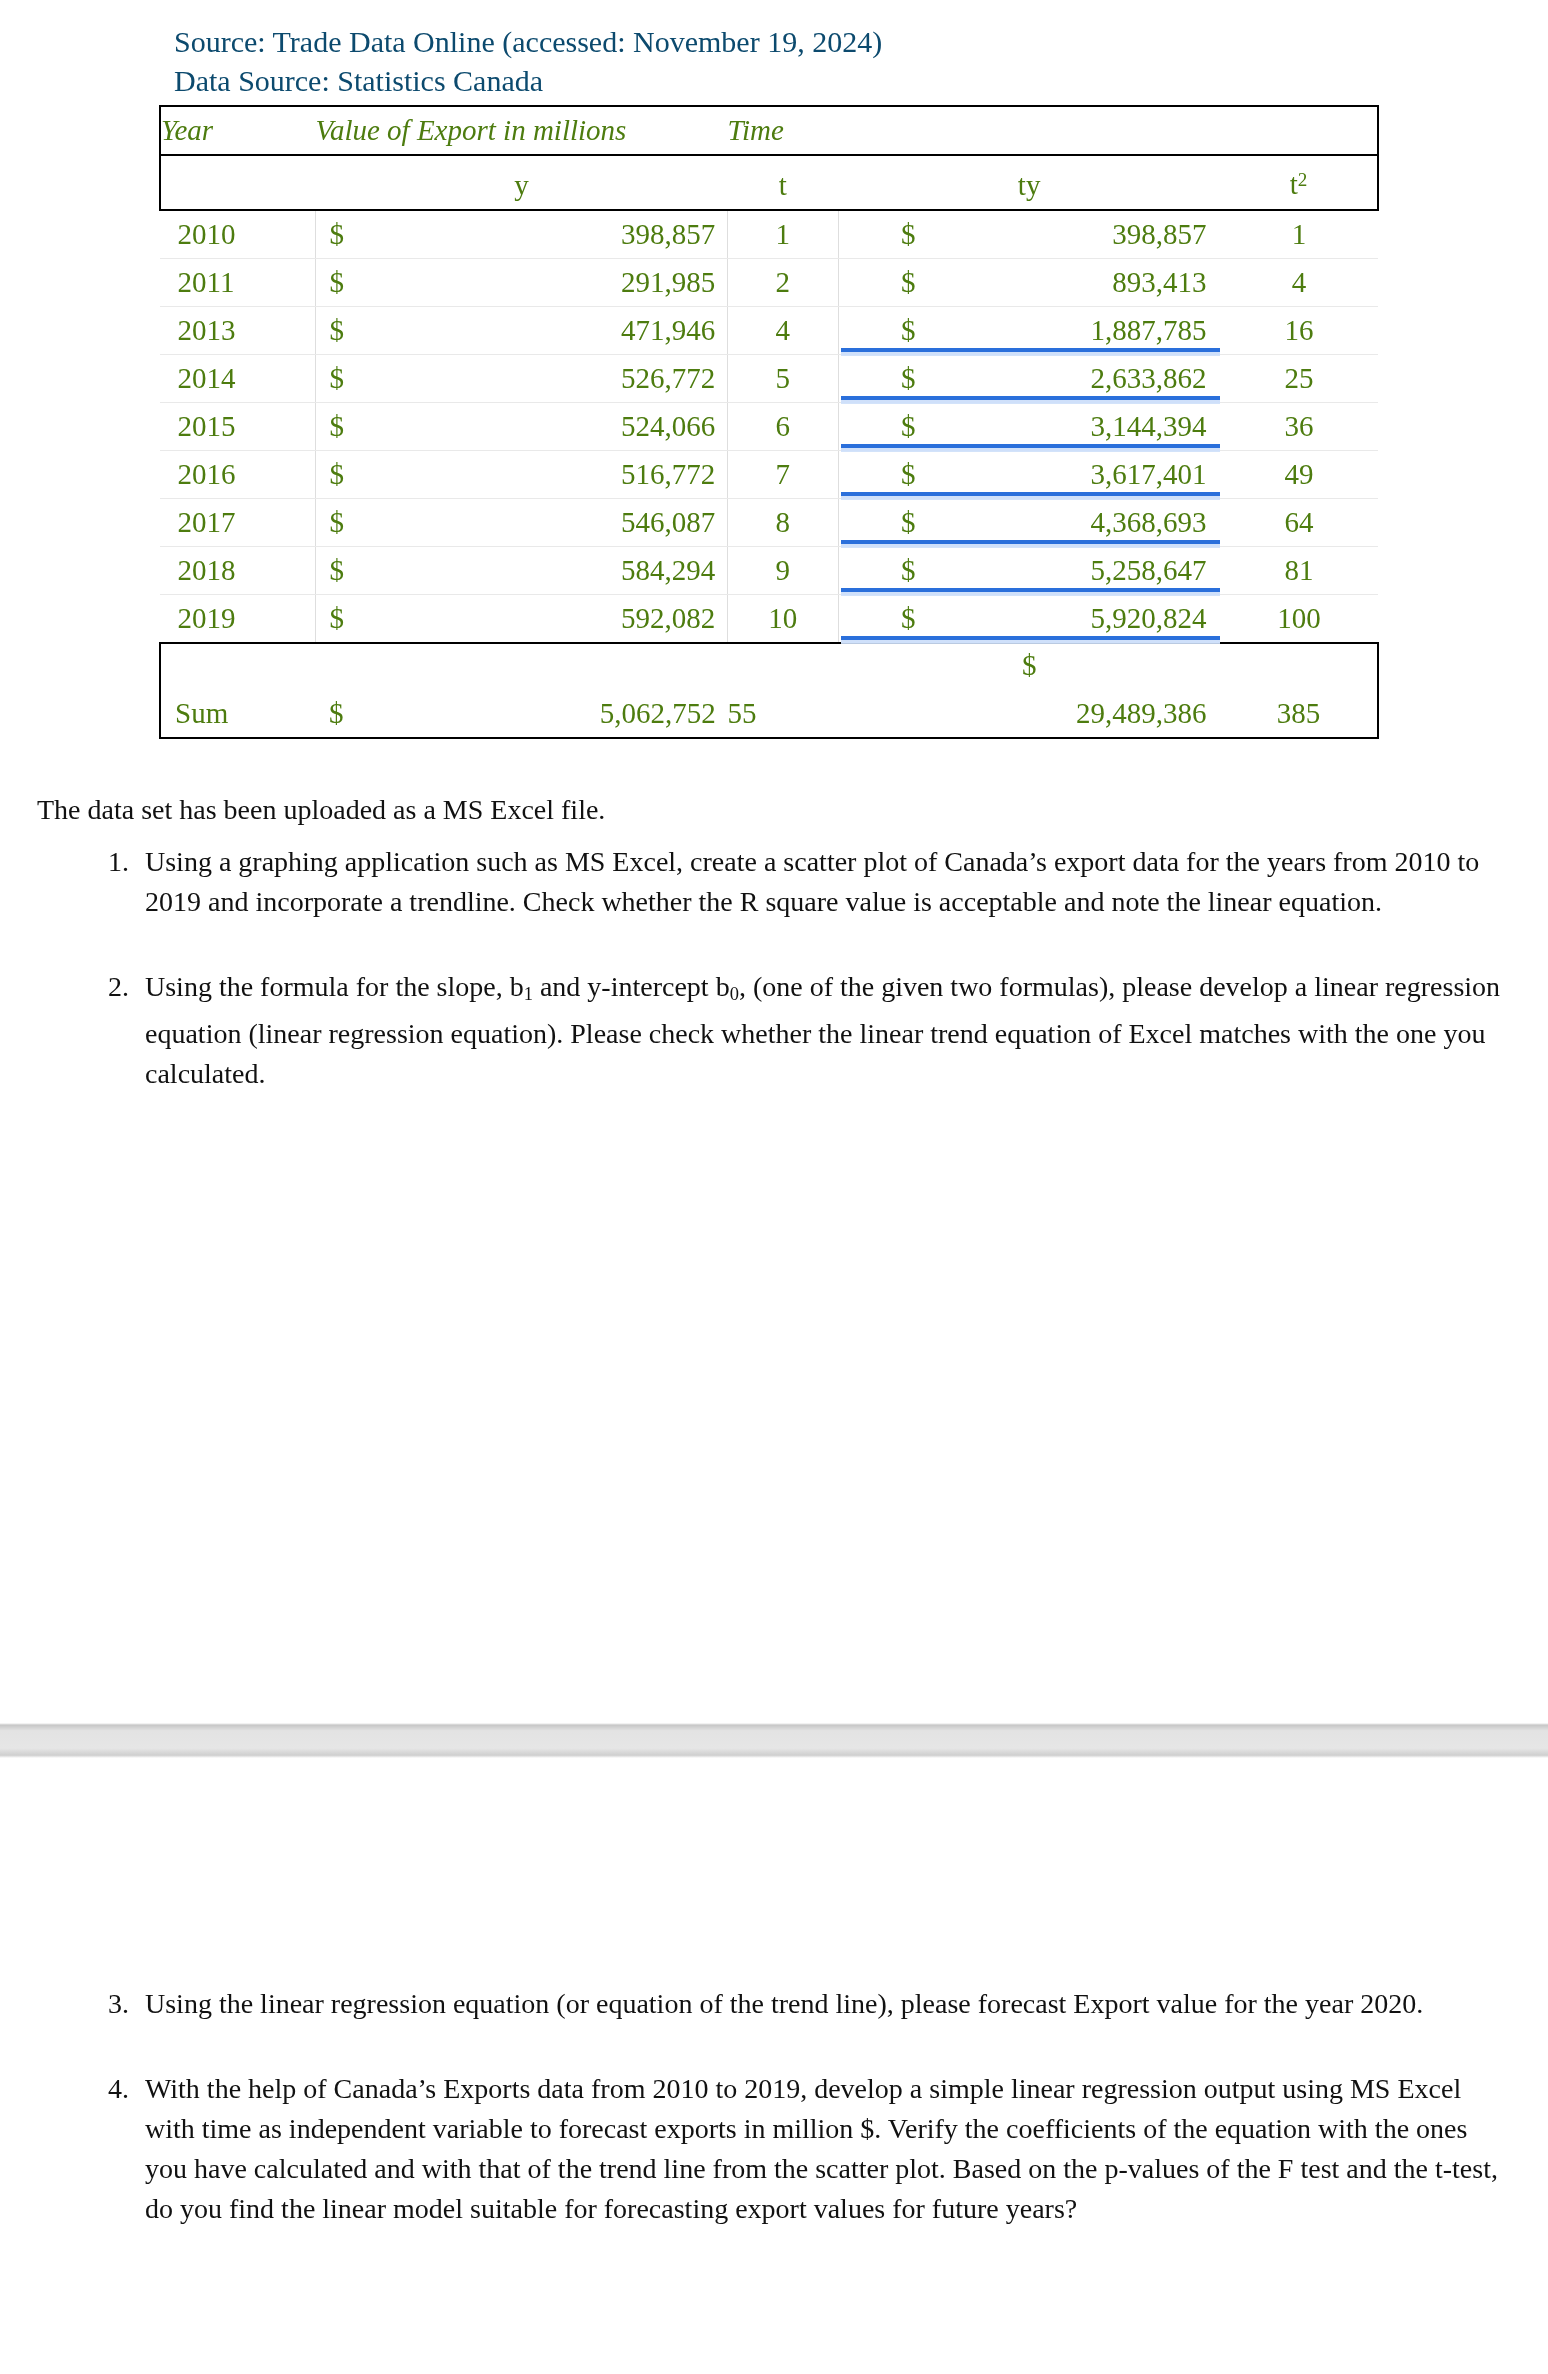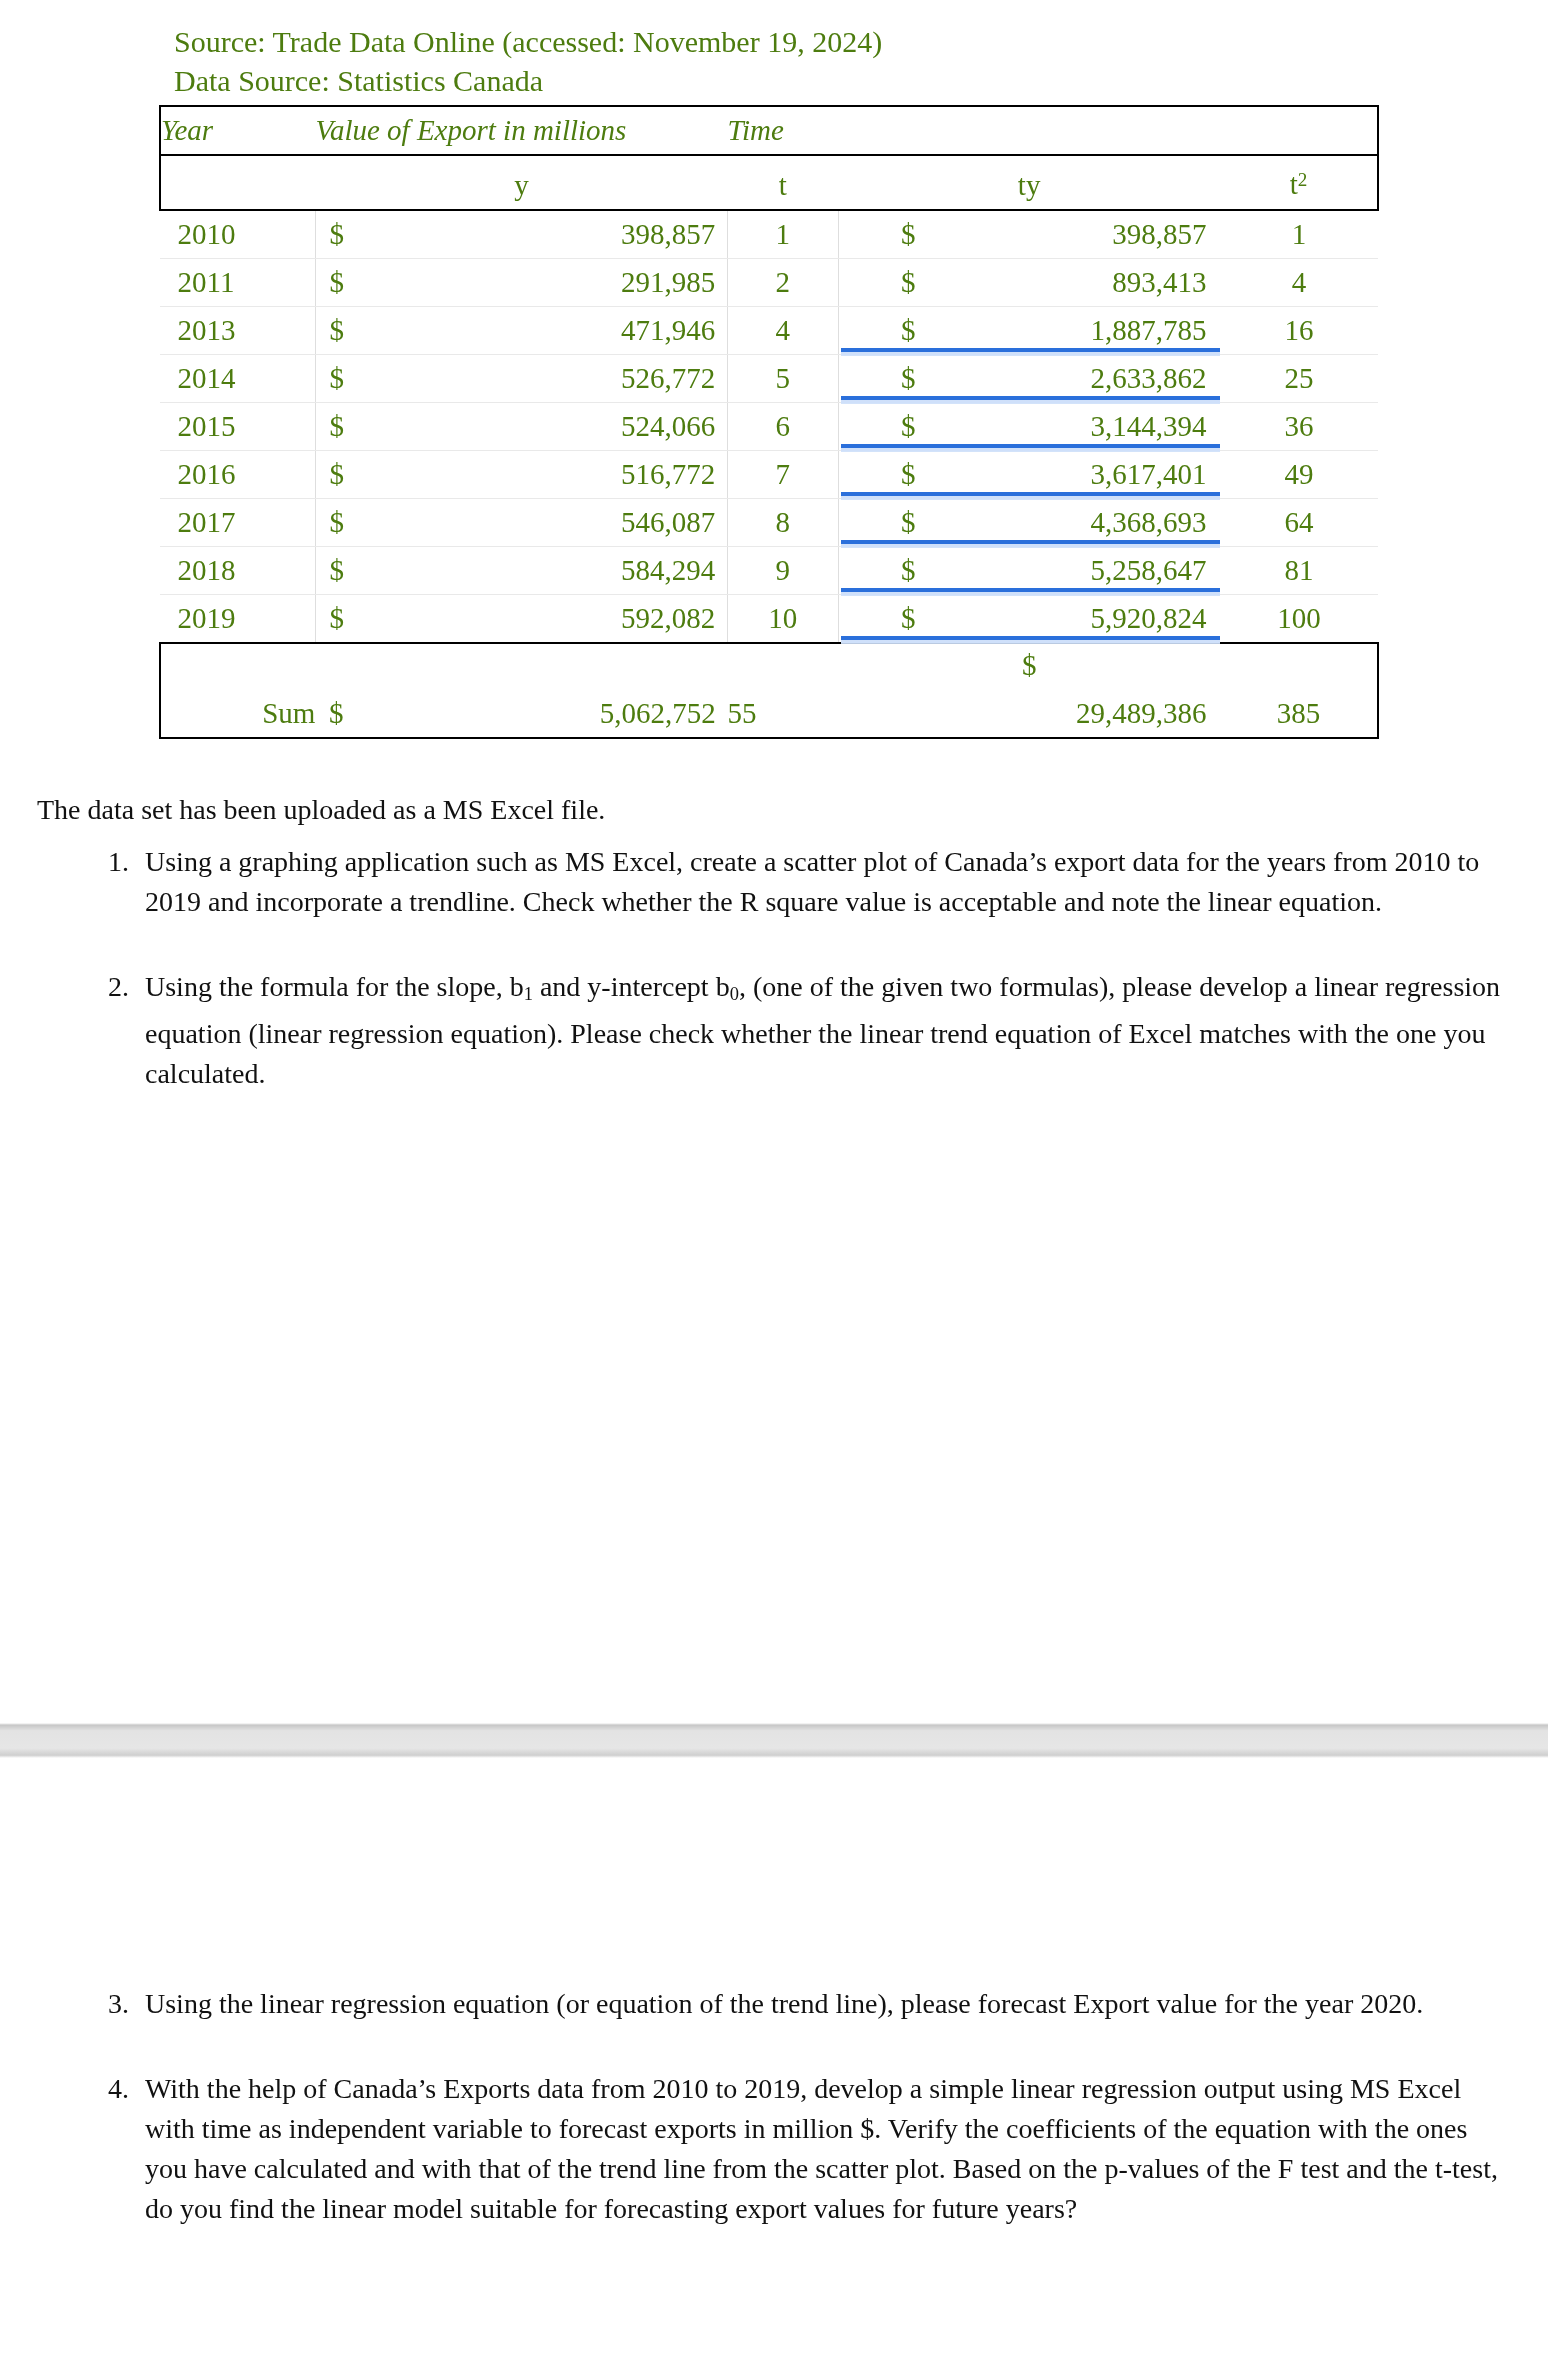--- a/index.html
+++ b/index.html
@@ -17,21 +17,21 @@
 
   
   .source-block {
     padding-left: 174px;
     padding-top: 21.6px;
   }
   .src-line {
     font-size: 30px;
     line-height: 39px;
     white-space: nowrap;
-    color: #4d7c0f;
+    color: #0c4a6e;
   }
 
   
   .table-wrap {
     margin-left: 159px;
     margin-top: 5.9px;
     width: 1220px;
   }
   table.xl {
     border-collapse: collapse;
@@ -131,21 +131,21 @@
     vertical-align: bottom;
   }
 
   tr.sum td {
     height: 51px;
     line-height: 47px;
     border-bottom: 2.9px solid #000;
   }
   tr.sum td.s-l { border-left: 2.9px solid #000; }
   tr.sum td.s-r { border-right: 2.9px solid #000; }
-  tr.sum td.yr { text-align: right; padding-left: 1px; }
+  tr.sum td.yr { text-align: left; padding-left: 14px; }
   tr.sum td.dol { text-align: left; padding-left: 13.7px; }
   tr.sum td.val { text-align: right; padding-right: 11.8px; }
   tr.sum td.tt { text-align: left; }
   tr.sum td.ty { text-align: right; padding-right: 13.7px; }
   tr.sum td.t2 { text-align: center; }
 
   
   .body-text {
     margin-left: 37px;
     margin-top: 51px;

